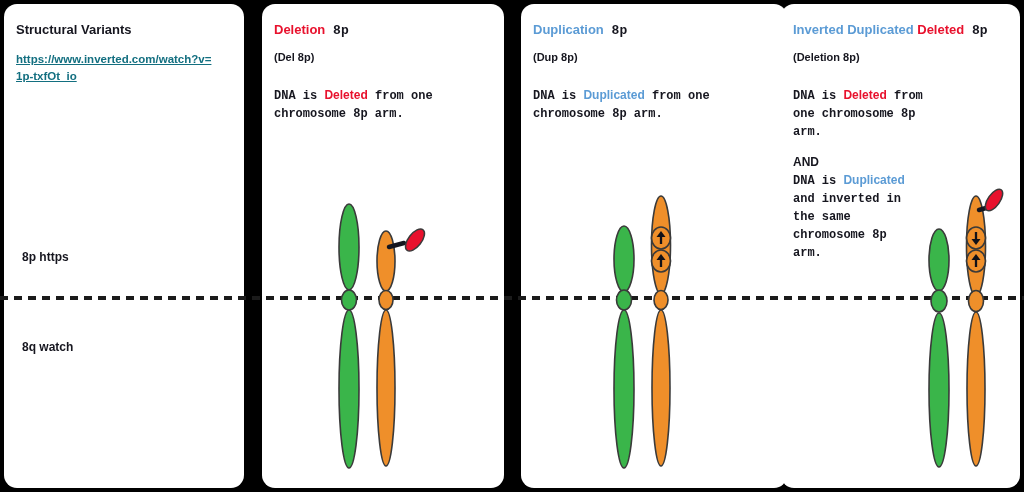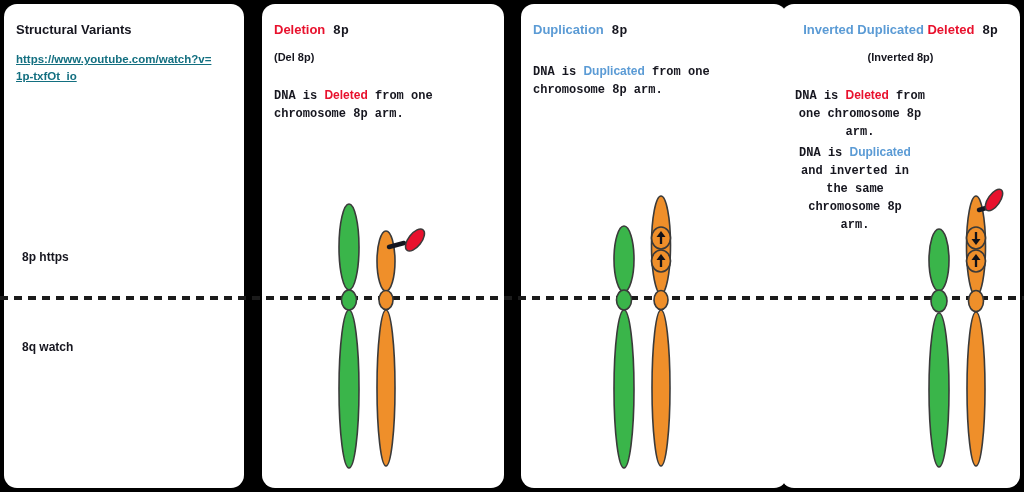--- a/index.html
+++ b/index.html
@@ -7,21 +7,21 @@
     position:relative;width:1024px;height:492px;background:#000;overflow:hidden;
     font-family:"Liberation Sans","DejaVu Sans",sans-serif;font-weight:700;
   }
   .panel{
     position:absolute;top:4px;height:484px;background:#ffffff;border-radius:13px;
     box-sizing:border-box;padding:18px 12px;z-index:1;
   }
   .panel-1{left:4px;width:240px;}
   .panel-2{left:262px;width:242px;}
   .panel-3{left:521px;width:266px;}
-  .panel-4{left:781px;width:239px;text-align:center;}
+  .panel-4{left:781px;width:239px;}
   .title{font-size:13px;line-height:16px;white-space:nowrap;color:var(--dark);}
   .subtitle{font-size:11px;margin-top:12px;color:var(--dark);}
   .body-text{font-size:12px;line-height:17px;margin-top:24px;color:var(--dark);max-width:188px;}
   .body-narrow{max-width:134px;}
   .body-narrow2{max-width:124px;margin-top:3px;}
   .conjunction{font-size:12px;margin-top:14px;color:var(--dark);}
   .c-red{color:var(--red);}
   .c-blue{color:var(--blue);}
   .c-dark{color:var(--dark);font-family:Liberation Mono, monospace;}
   .video-link{
@@ -45,40 +45,42 @@
   .del-frag{fill:var(--red);stroke:var(--outline);stroke-width:1.5;}
   .del-dash{stroke:var(--dark);stroke-width:4.5;stroke-linecap:round;}
 </style>
 </head>
 <body>
 
 <div class="page">
 
   <div class="panel panel-1">
     <div class="title">Structural Variants</div>
-    <a class="video-link">https://www.youtube.com/watch?v=1p-txfOt_io</a>
+    <a class="video-link">https://www.inverted.com/watch?v=1p-txfOt_io</a>
     <div class="arm-label arm-label-p">8p https</div>
     <div class="arm-label arm-label-q">8q watch</div>
   </div>
 
   <div class="panel panel-2">
     <div class="title"><span class="c-red">Deletion</span><span class="c-dark"> 8p</span></div>
     <div class="subtitle">(Del 8p)</div>
     <div class="body-text"><span class="c-dark">DNA is </span><span class="c-red">Deleted</span><span class="c-dark"> from one chromosome 8p arm.</span></div>
   </div>
 
   <div class="panel panel-3">
     <div class="title"><span class="c-blue">Duplication</span><span class="c-dark"> 8p</span></div>
+    <div class="subtitle">(Dup 8p)</div>
     <div class="body-text"><span class="c-dark">DNA is </span><span class="c-blue">Duplicated</span><span class="c-dark"> from one chromosome 8p arm.</span></div>
   </div>
 
   <div class="panel panel-4">
     <div class="title"><span class="c-blue">Inverted Duplicated </span><span class="c-red">Deleted</span><span class="c-dark"> 8p</span></div>
-    <div class="subtitle">(Inverted 8p)</div>
+    <div class="subtitle">(Deletion 8p)</div>
     <div class="body-text body-narrow"><span class="c-dark">DNA is </span><span class="c-red">Deleted</span><span class="c-dark"> from one chromosome 8p arm.</span></div>
+    <div class="conjunction">AND</div>
     <div class="body-text body-narrow2"><span class="c-dark">DNA is </span><span class="c-blue">Duplicated</span><span class="c-dark"> and inverted in the same chromosome 8p arm.</span></div>
   </div>
 
   <div class="dashline"></div>
 
   <svg class="chrom-layer" viewBox="0 0 1024 492">
 
     <g>
       <ellipse class="arm arm-green" cx="349" cy="247" rx="10" ry="43"></ellipse>
       <ellipse class="arm arm-green" cx="349" cy="389" rx="10" ry="79"></ellipse>

